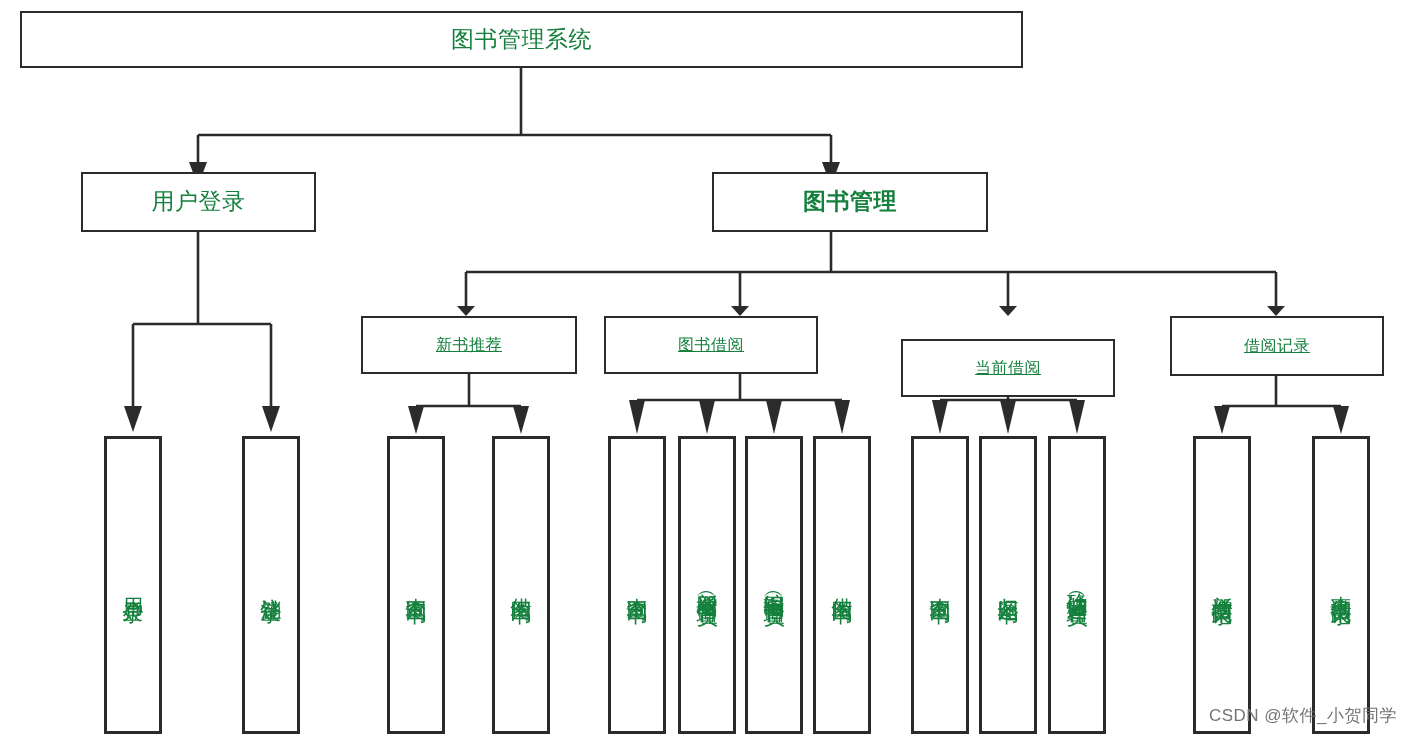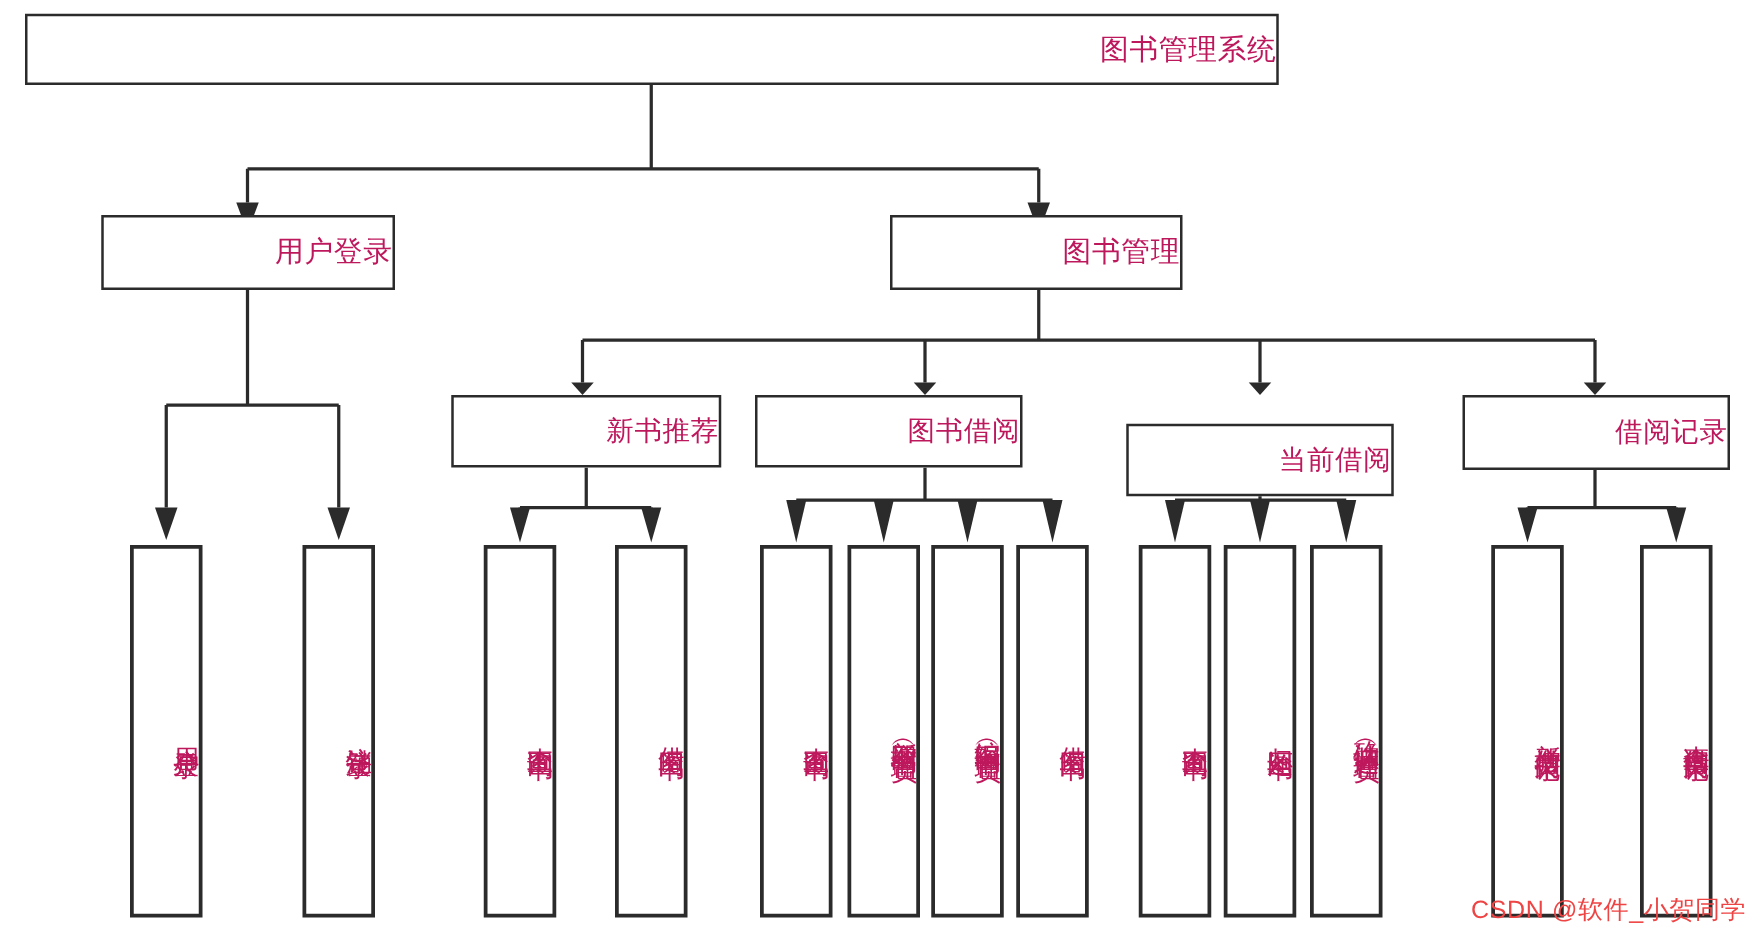--- a/index.html
+++ b/index.html
@@ -13,49 +13,49 @@
   #diagram{
     position:absolute;left:0;top:0;width:1405px;height:747px;
   }
   .node{
     position:absolute;
     box-sizing:border-box;
     border:2px solid #2b2b2b;
     background:#ffffff;
     display:flex;
     align-items:center;
-    justify-content:flex-end;
-    color:#be185d;
+    justify-content:center;
+    color:#15803d;
   }
   .node .lbl{
     display:block;
     line-height:1.12;
     letter-spacing:0.5px;
     white-space:nowrap;
   }
   .node.h .lbl{ font-size:23px; }
-  .node.lvl2 .lbl{ font-size:22px; }
+  .node.lvl2 .lbl{ font-size:16px;text-decoration:underline; }
   .node.leaf{
     border-width:3px;
   }
   .node.leaf .lbl{
     font-size:21px;
     writing-mode:vertical-rl;
     text-orientation:upright;
     letter-spacing:2px;
     line-height:1.05;
     white-space:normal;
     max-height:260px;
   }
   .watermark{
     position:absolute;
     right:8px;
-    bottom:6px;
-    font-size:20px;
-    color:#ef4444;
+    bottom:20px;
+    font-size:17px;
+    color:#737373;
     letter-spacing:0.5px;
     white-space:nowrap;
     user-select:none;
   }
   svg.links{
     position:absolute;left:0;top:0;width:1405px;height:747px;
     pointer-events:none;
   }
   svg.links path, svg.links line{
     stroke:#2b2b2b;
@@ -140,21 +140,21 @@
   </svg>
 
   <div class="node h" style="left:20px;top:11px;width:1003px;height:57px;">
     <span class="lbl">图书管理系统</span>
   </div>
 
   <div class="node h" style="left:81px;top:172px;width:235px;height:60px;">
     <span class="lbl">用户登录</span>
   </div>
 
-  <div class="node h" style="left:712px;top:172px;width:234px;height:60px;">
+  <div class="node h" style="left:712px;top:172px;width:276px;height:60px;font-weight:bold;">
     <span class="lbl">图书管理</span>
   </div>
 
   <div class="node lvl2" style="left:361px;top:316px;width:216px;height:58px;">
     <span class="lbl">新书推荐</span>
   </div>
 
   <div class="node lvl2" style="left:604px;top:316px;width:214px;height:58px;">
     <span class="lbl">图书借阅</span>
   </div>

